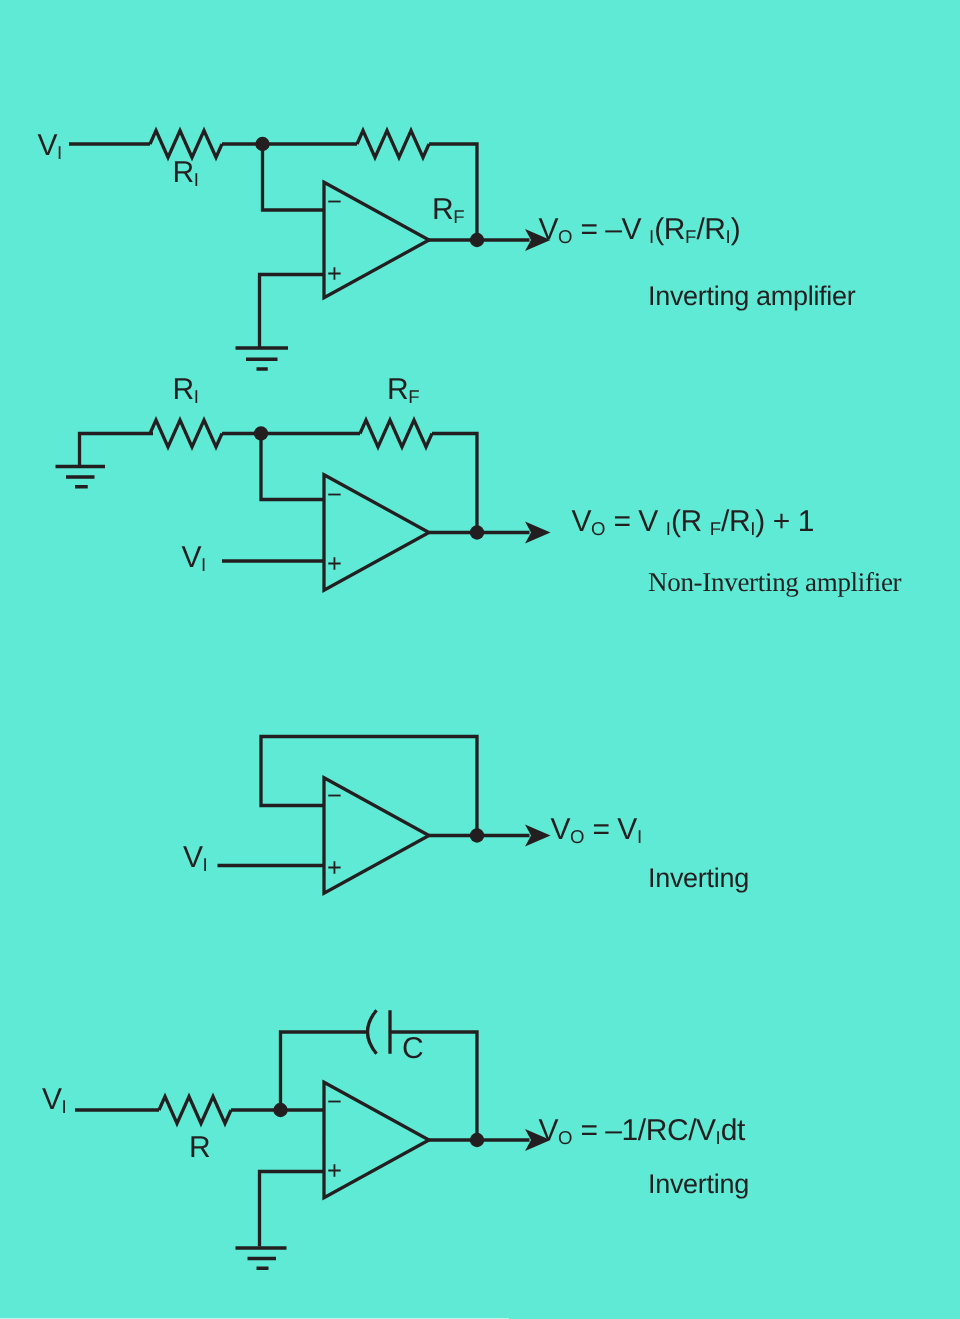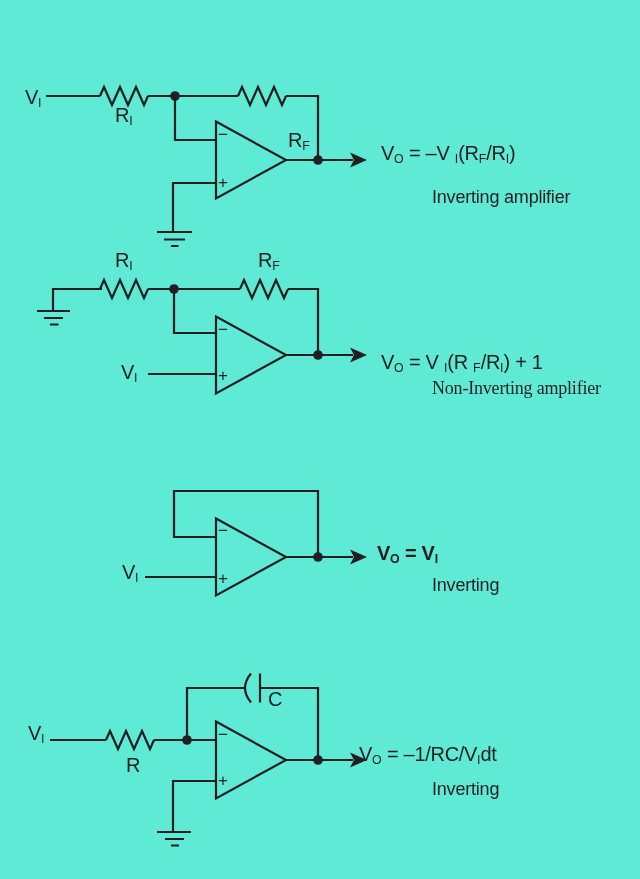--- a/index.html
+++ b/index.html
@@ -86,39 +86,39 @@
       <circle class="solid" cx="318" cy="760" r="4.8"></circle>
     </g>
   </svg>
 
   <div>
     <span class="lbl" style="left:25px;top:87px;"><span>V</span><span class="sub">I</span></span>
     <span class="lbl" style="left:115px;top:105px;"><span>R</span><span class="sub">I</span></span>
     <span class="lbl" style="left:288px;top:130px;"><span>R</span><span class="sub">F</span></span>
     <span class="sign" style="left:213px;top:126px;">−</span>
     <span class="sign" style="left:213px;top:174px;">+</span>
-    <span class="lbl" style="left:381px;top:143px;"><span>V</span><span class="sub">O</span><span> = –V </span><span class="sub">I</span><span>(R</span><span class="sub">F</span><span>/R</span><span class="sub">I</span><span>)</span></span>
+    <span class="lbl" style="left:359px;top:143px;"><span>V</span><span class="sub">O</span><span> = –V </span><span class="sub">I</span><span>(R</span><span class="sub">F</span><span>/R</span><span class="sub">I</span><span>)</span></span>
     <span class="lbl caption" style="left:432px;top:188px;">Inverting amplifier</span>
   </div>
 
   <div>
     <span class="lbl" style="left:115px;top:250px;"><span>R</span><span class="sub">I</span></span>
     <span class="lbl" style="left:258px;top:250px;"><span>R</span><span class="sub">F</span></span>
     <span class="lbl" style="left:121px;top:362px;"><span>V</span><span class="sub">I</span></span>
     <span class="sign" style="left:213px;top:321px;">−</span>
     <span class="sign" style="left:213px;top:367px;">+</span>
-    <span class="lbl" style="left:381px;top:352px;"><span>V</span><span class="sub">O</span><span> = V </span><span class="sub">I</span><span>(R </span><span class="sub">F</span><span>/R</span><span class="sub">I</span><span>) + 1</span></span>
+    <span class="lbl" style="left:381px;top:338px;"><span>V</span><span class="sub">O</span><span> = V </span><span class="sub">I</span><span>(R </span><span class="sub">F</span><span>/R</span><span class="sub">I</span><span>) + 1</span></span>
     <span class="lbl caption" style="left:432px;top:379px;font-family:Liberation Serif, serif;">Non-Inverting amplifier</span>
   </div>
 
   <div>
     <span class="lbl" style="left:122px;top:562px;"><span>V</span><span class="sub">I</span></span>
     <span class="sign" style="left:213px;top:522px;">−</span>
     <span class="sign" style="left:213px;top:570px;">+</span>
-    <span class="lbl" style="left:377px;top:543px;font-weight:bold;"><span>V</span><span class="sub">O</span><span> = V</span><span class="sub">I</span></span>
+    <span class="lbl" style="left:367px;top:543px;"><span>V</span><span class="sub">O</span><span> = V</span><span class="sub">I</span></span>
     <span class="lbl caption" style="left:432px;top:576px;">Inverting</span>
   </div>
 
   <div>
     <span class="lbl" style="left:28px;top:723px;"><span>V</span><span class="sub">I</span></span>
     <span class="lbl" style="left:126px;top:755px;"><span>R</span></span>
     <span class="lbl" style="left:268px;top:689px;"><span>C</span></span>
     <span class="sign" style="left:213px;top:726px;">−</span>
     <span class="sign" style="left:213px;top:772px;">+</span>
     <span class="lbl" style="left:359px;top:744px;"><span>V</span><span class="sub">O</span><span> = –1/RC/V</span><span class="sub">I</span><span>dt</span></span>

